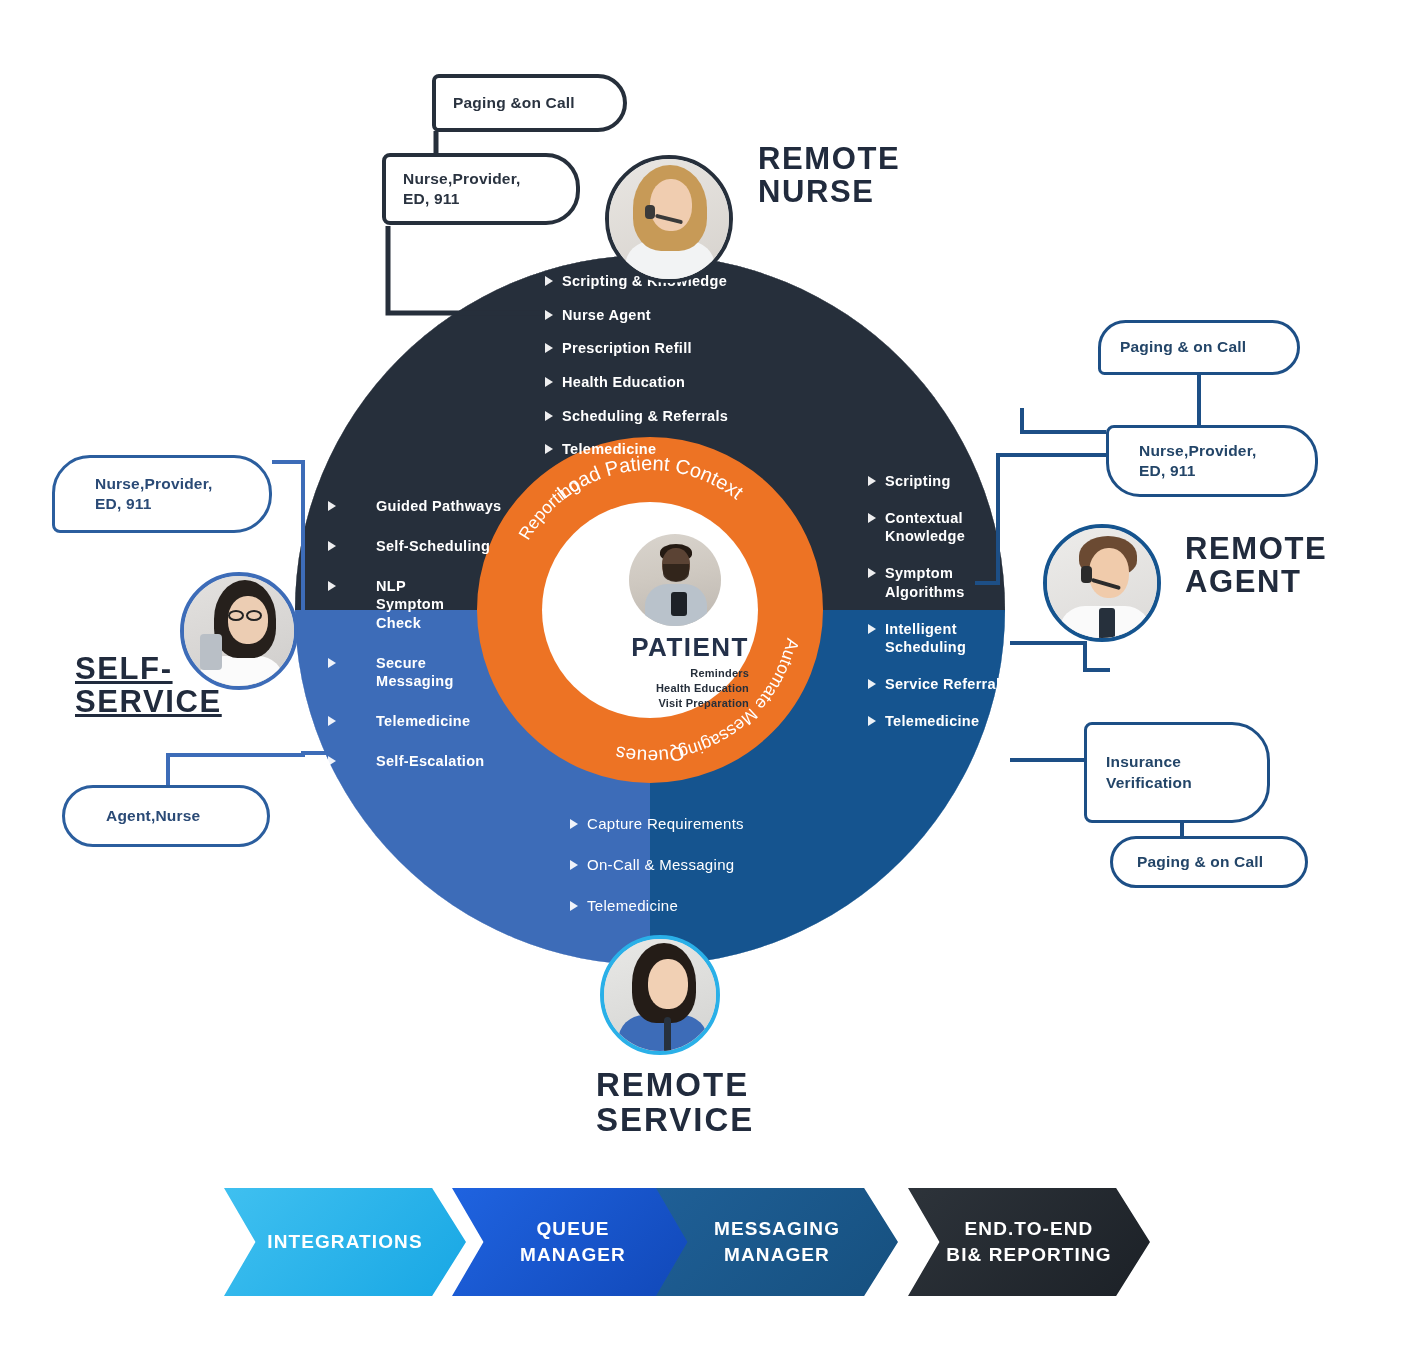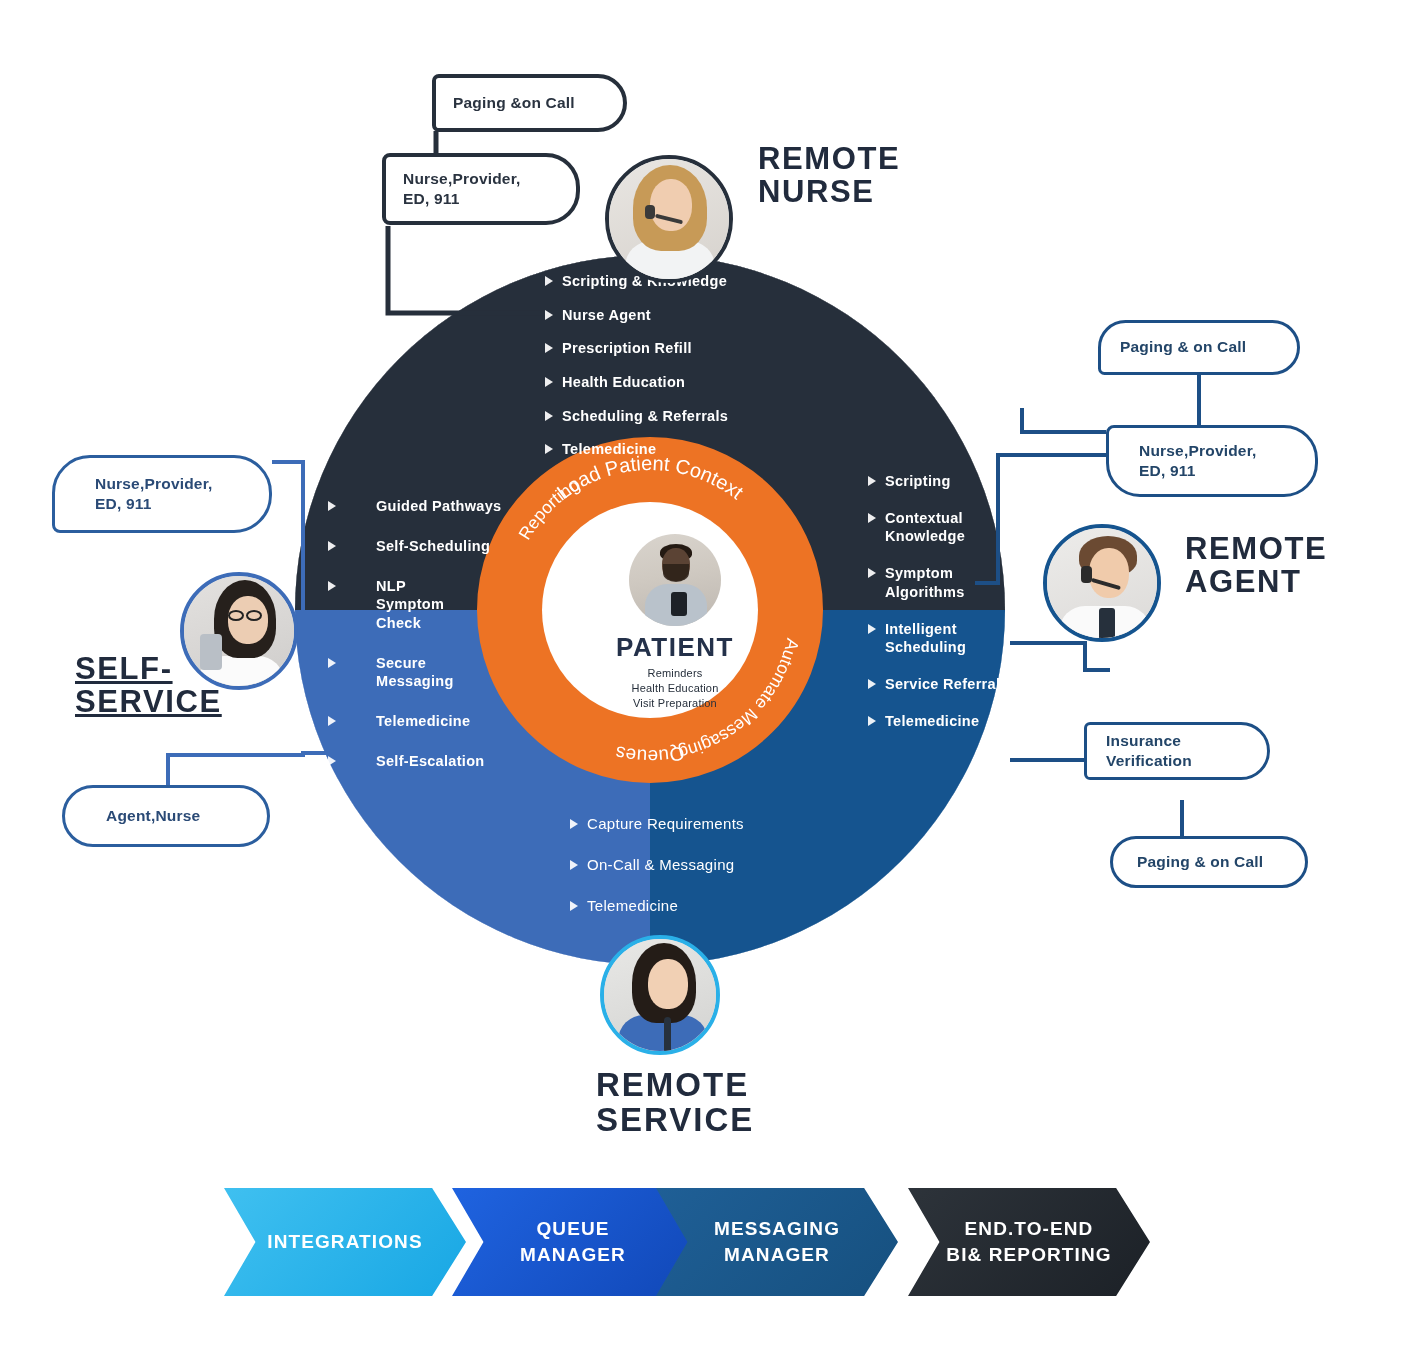--- a/index.html
+++ b/index.html
@@ -35,34 +35,34 @@
   #list-agent .txt { font-size:14.5px; }
   #list-agent .row { margin-bottom:19px; }
 
   #list-provider { left:570px; top:815px; }
   #list-provider .txt { font-size:15px; font-weight:500; }
   #list-provider .row { margin-bottom:22px; }
 
   
   #patient-card {
     position:absolute; left:601px; top:534px; width:148px;
-    text-align:center;
+    text-align:right;
   }
   #patient-photo {
     width:92px;height:92px;border-radius:50%;margin:0 auto 8px auto;
     overflow:hidden; position:relative;
     background:linear-gradient(170deg,#d9d4cd 0%,#cfc9c1 45%,#bdb7b0 100%);
   }
   #patient-photo .p-head{position:absolute;left:33px;top:14px;width:28px;height:33px;border-radius:48% 48% 45% 45%;background:#5b4334;}
   #patient-photo .p-hair{position:absolute;left:31px;top:10px;width:32px;height:17px;border-radius:50% 50% 40% 40%;background:#241a13;}
   #patient-photo .p-beard{position:absolute;left:34px;top:30px;width:26px;height:18px;border-radius:0 0 50% 50%;background:#2b2018;opacity:.85;}
   #patient-photo .p-body{position:absolute;left:16px;top:50px;width:62px;height:46px;border-radius:22px 22px 0 0;background:#b9c2cb;}
   #patient-photo .p-phone{position:absolute;left:42px;top:58px;width:16px;height:24px;border-radius:3px;background:#1d2127;}
   #patient-title { font-size:26px; font-weight:bold; color:#24314a; letter-spacing:1.5px; line-height:1; margin-bottom:6px; }
-  #patient-sub { font-size:11px; font-weight:normal; color:#262f3b; line-height:1.35; letter-spacing:.2px; }
+  #patient-sub { font-size:11px; font-weight:bold; color:#262f3b; line-height:1.35; letter-spacing:.2px; }
 
   
   .avatar {
     position:absolute; border-radius:50%; overflow:hidden;
     background:#dfe2e4;
   }
 
   #av-nurse    { left:605px; top:155px;  width:128px; height:128px; border:4px solid #262f3b; }
   #av-self     { left:180px; top:572px;  width:118px; height:118px; border:4px solid #3d6cb8; }
   #av-agent    { left:1043px;top:524px;  width:118px; height:118px; border:4px solid #15548f; }
@@ -100,21 +100,21 @@
   
   #p-n1 { left:432px; top:74px;  width:195px; height:58px;  padding-left:17px; border-radius:8px 34px 34px 8px; }
   #p-n2 { left:382px; top:153px; width:198px; height:72px;  padding-left:17px; border-radius:8px 34px 34px 8px; }
 
   #p-s1 { left:52px;  top:455px; width:220px; height:78px;  padding-left:40px; border-radius:38px 38px 38px 8px; }
   #p-s2 { left:62px;  top:785px; width:208px; height:62px;  padding-left:41px; border-radius:38px; }
 
   #p-a1 { left:1098px;top:320px; width:202px; height:55px;  padding-left:19px; border-radius:34px 34px 34px 8px; }
   #p-a2 { left:1106px;top:425px; width:212px; height:72px;  padding-left:30px; border-radius:8px 34px 34px 34px; }
   #p-a3 { left:1110px;top:645px; width:170px; height:52px;  padding-left:17px; border-radius:8px 30px 30px 8px; }
-  #p-a4 { left:1084px;top:722px; width:186px; height:58px;  padding-left:19px; border-radius:8px 38px 38px 8px; }
+  #p-a4 { left:1084px;top:722px; width:186px; height:101px;  padding-left:19px; border-radius:8px 38px 38px 8px; }
   #p-a5 { left:1110px;top:836px; width:198px; height:52px;  padding-left:24px; border-radius:30px; }
 
   
   #connectors { position:absolute; left:0; top:0; width:1410px; height:1356px; pointer-events:none; }
 
   
   #banner { position:absolute; left:224px; top:1188px; width:900px; height:108px; }
   .chev {
     position:absolute; top:0; height:108px; width:242px;
     display:flex; align-items:center; justify-content:center; text-align:center;

